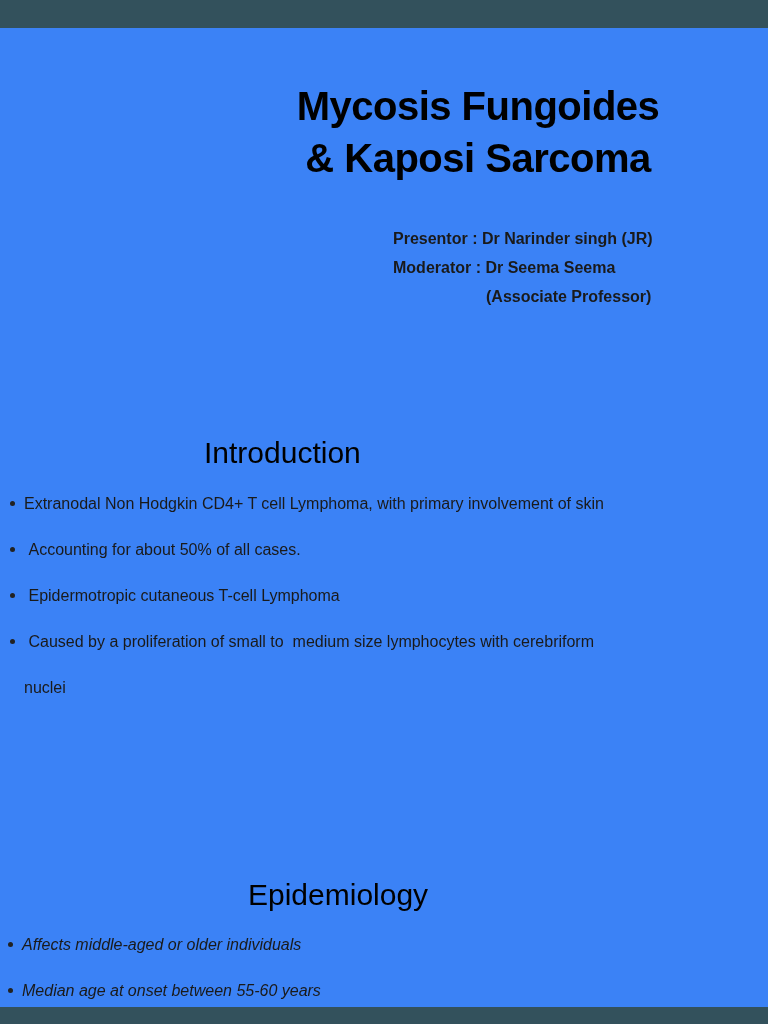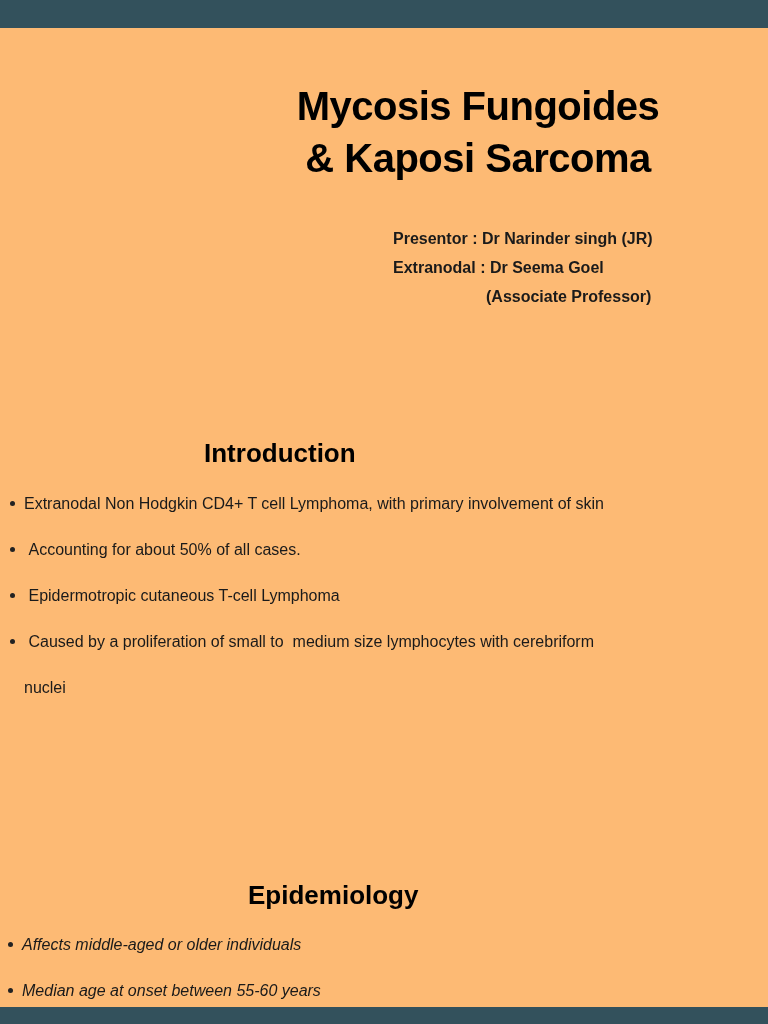--- a/index.html
+++ b/index.html
@@ -1,20 +1,20 @@
 <!DOCTYPE html>
 <html><head>
 <meta charset="utf-8">
 <style>
   html, body { margin: 0; padding: 0; background: #ffffff; }
   .page {
     position: relative;
     width: 768px;
     height: 1024px;
-    background: #fdba74;
+    background: #3b82f6;
     font-family: "Liberation Sans", sans-serif;
     color: #111111;
     overflow: hidden;
   }
   .letterbox-bar {
     position: absolute;
     left: 0;
     width: 768px;
     background: #33515c;
   }
@@ -40,24 +40,24 @@
     left: 393px;
     font-size: 16px;
     line-height: 29px;
     color: #1a1a1a;
     font-weight: bold;
   }
   .credits .indent { padding-left: 93px; }
 
   .slide-heading {
     position: absolute;
-    font-size: 26px;
+    font-size: 30px;
     line-height: 34px;
     color: #000000;
-    font-weight: 700;
+    font-weight: 400;
   }
   .heading-introduction { top: 436px; left: 204px; }
   .heading-epidemiology { top: 878px; left: 248px; }
 
   ul.bullet-list {
     position: absolute;
     list-style: none;
     margin: 0;
     padding: 0;
     font-size: 16px;
@@ -90,21 +90,21 @@
 
   <div class="letterbox-bar top"></div>
 
   <div class="deck-title">
     <div>Mycosis Fungoides</div>
     <div>&amp; Kaposi Sarcoma</div>
   </div>
 
   <div class="credits">
     <div>Presentor : Dr Narinder singh (JR)</div>
-    <div>Extranodal : Dr Seema Goel</div>
+    <div>Moderator : Dr Seema Seema</div>
     <div class="indent">(Associate Professor)</div>
   </div>
 
   <div class="slide-heading heading-introduction">Introduction</div>
 
   <ul class="bullet-list bullets-introduction">
     <li><span>Extranodal Non Hodgkin CD4+ T cell Lymphoma, with primary involvement of skin</span></li>
     <li><span> Accounting for about 50% of all cases.</span></li>
     <li><span> Epidermotropic cutaneous T-cell Lymphoma</span></li>
     <li><span> Caused by a proliferation of small to  medium size lymphocytes with cerebriform

